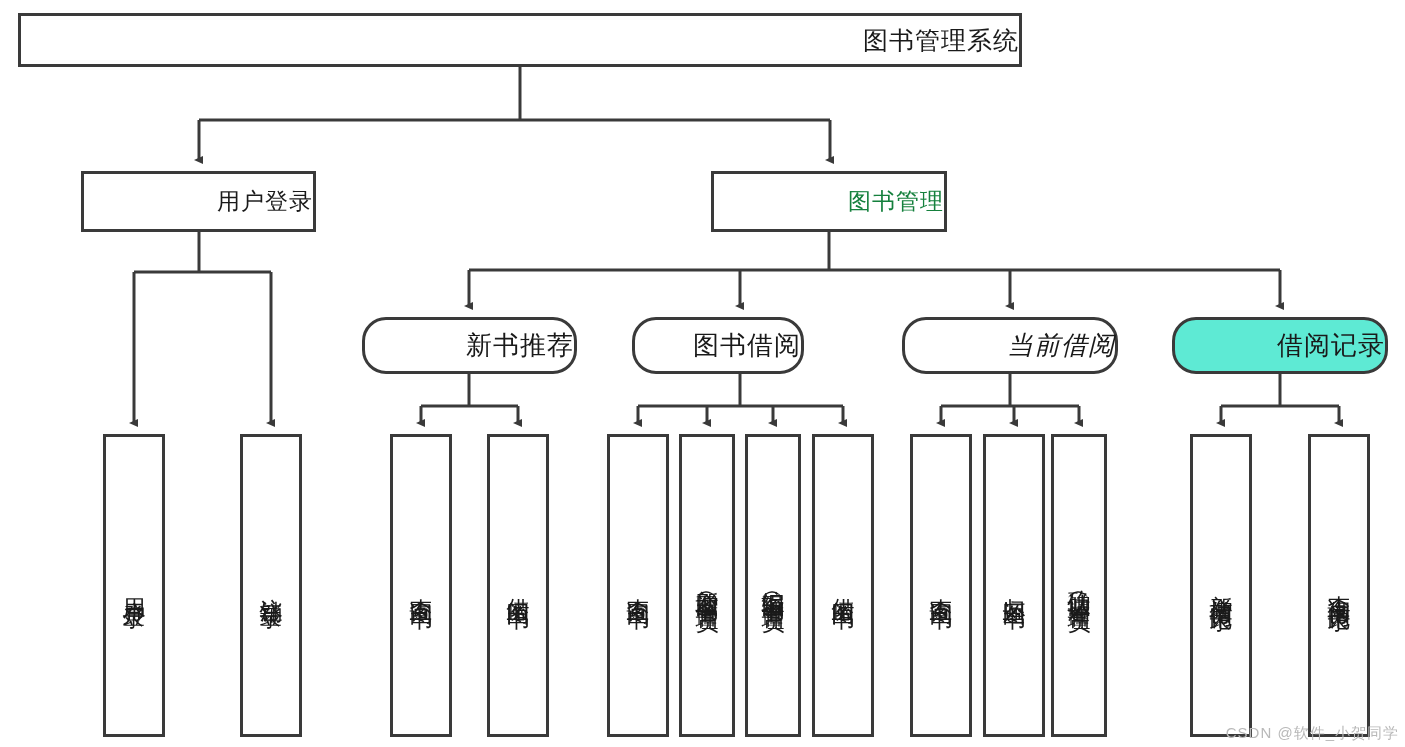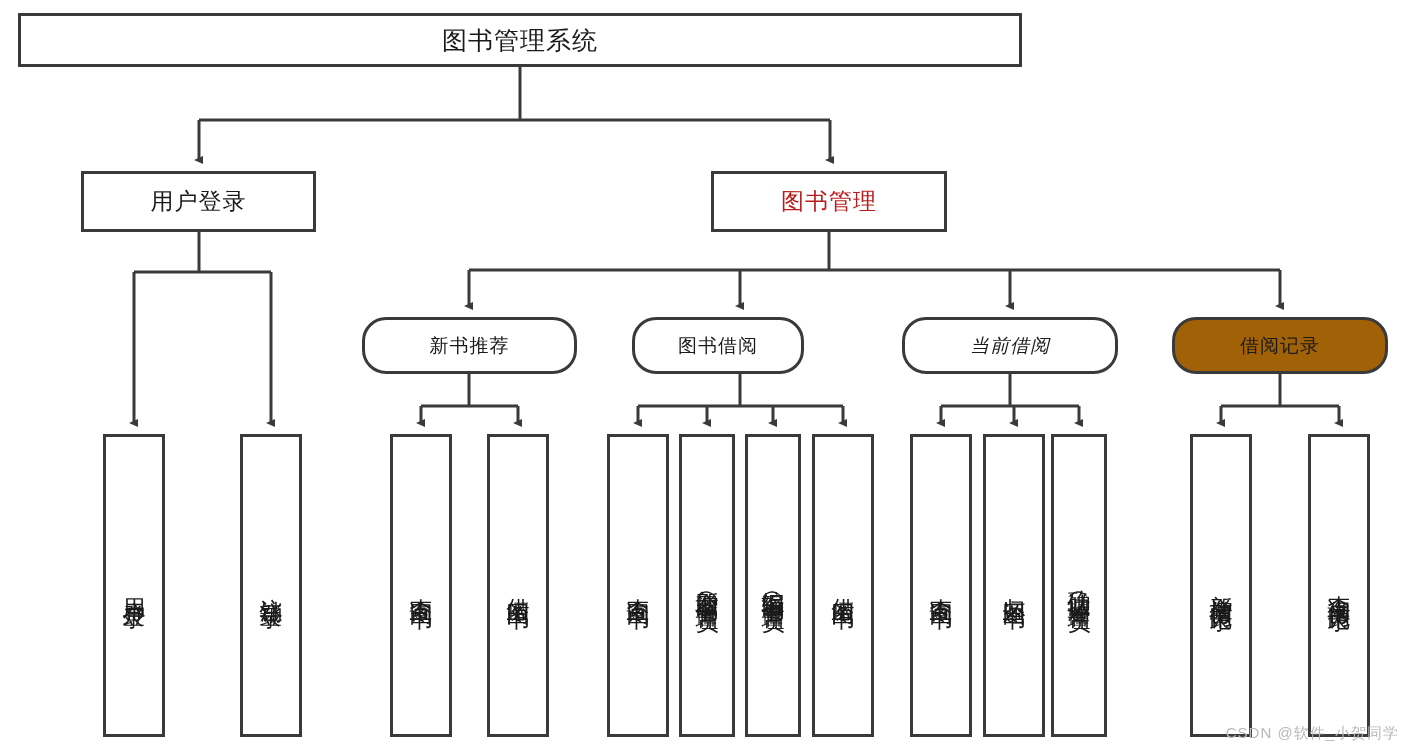--- a/index.html
+++ b/index.html
@@ -25,31 +25,31 @@
     height: 747px;
     pointer-events: none;
   }
   .node {
     position: absolute;
     box-sizing: border-box;
     background: #ffffff;
     border: 3px solid #3a3a3a;
     display: flex;
     align-items: center;
-    justify-content: center;
+    justify-content: flex-end;
     color: #1a1a1a;
   }
   .node.root {
     font-size: 25px;
   }
   .node.l2 {
     font-size: 23px;
   }
   .node.l3 {
-    font-size: 19px;
+    font-size: 26px;
     border-radius: 24px;
   }
   .node.leaf {
     font-size: 23px;
     align-items: center;
     justify-content: center;
     padding: 6px 0;
   }
   .vtext {
     writing-mode: vertical-rl;
@@ -128,34 +128,34 @@
     </g>
   </svg>
 
   <div class="node root" style="left: 18px; top: 13px; width: 1004px; height: 54px; border-color: rgb(58, 58, 58); background: rgb(255, 255, 255); color: rgb(26, 26, 26);">
     <span class="htext">图书管理系统</span>
   </div>
 
   <div class="node l2" style="left: 81px; top: 171px; width: 235px; height: 61px; border-color: rgb(58, 58, 58); background: rgb(255, 255, 255); color: rgb(26, 26, 26);">
     <span class="htext">用户登录</span>
   </div>
-  <div class="node l2" style="left: 711px; top: 171px; width: 236px; height: 61px; border-color: rgb(58, 58, 58); background: rgb(255, 255, 255); color: #b91c1c;">
+  <div class="node l2" style="left: 711px; top: 171px; width: 236px; height: 61px; border-color: rgb(58, 58, 58); background: rgb(255, 255, 255); color: #15803d;">
     <span class="htext">图书管理</span>
   </div>
 
   <div class="node l3" style="left: 362px; top: 317px; width: 215px; height: 57px; border-color: rgb(58, 58, 58); background: rgb(255, 255, 255); color: rgb(26, 26, 26);">
     <span class="htext">新书推荐</span>
   </div>
   <div class="node l3" style="left: 632px; top: 317px; width: 172px; height: 57px; border-color: rgb(58, 58, 58); background: rgb(255, 255, 255); color: rgb(26, 26, 26);">
     <span class="htext">图书借阅</span>
   </div>
   <div class="node l3" style="left: 902px; top: 317px; width: 216px; height: 57px; border-color: rgb(58, 58, 58); background: rgb(255, 255, 255); color: rgb(26, 26, 26); font-style: italic;">
     <span class="htext">当前借阅</span>
   </div>
-  <div class="node l3" style="left: 1172px; top: 317px; width: 216px; height: 57px; border-color: rgb(58, 58, 58); background: #a16207; color: rgb(26, 26, 26);">
+  <div class="node l3" style="left: 1172px; top: 317px; width: 216px; height: 57px; border-color: rgb(58, 58, 58); background: #5eead4; color: rgb(26, 26, 26);">
     <span class="htext">借阅记录</span>
   </div>
 
   <div class="node leaf" style="left: 103px; top: 434px; width: 62px; height: 303px; border-color: rgb(58, 58, 58); background: rgb(255, 255, 255); color: rgb(26, 26, 26);">
     <span class="vtext">用户登录</span>
   </div>
   <div class="node leaf" style="left: 240px; top: 434px; width: 62px; height: 303px; border-color: rgb(58, 58, 58); background: rgb(255, 255, 255); color: rgb(26, 26, 26);">
     <span class="vtext">注销登录</span>
   </div>
   <div class="node leaf" style="left: 390px; top: 434px; width: 62px; height: 303px; border-color: rgb(58, 58, 58); background: rgb(255, 255, 255); color: rgb(26, 26, 26);">

